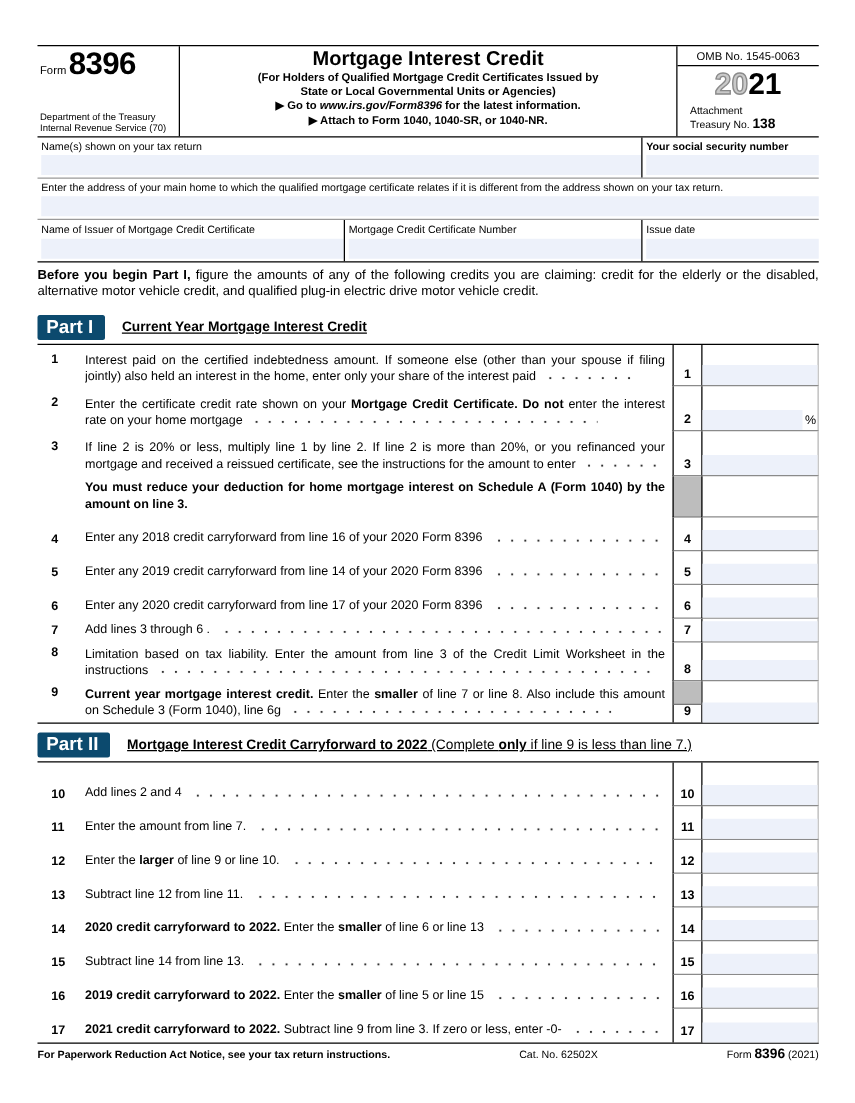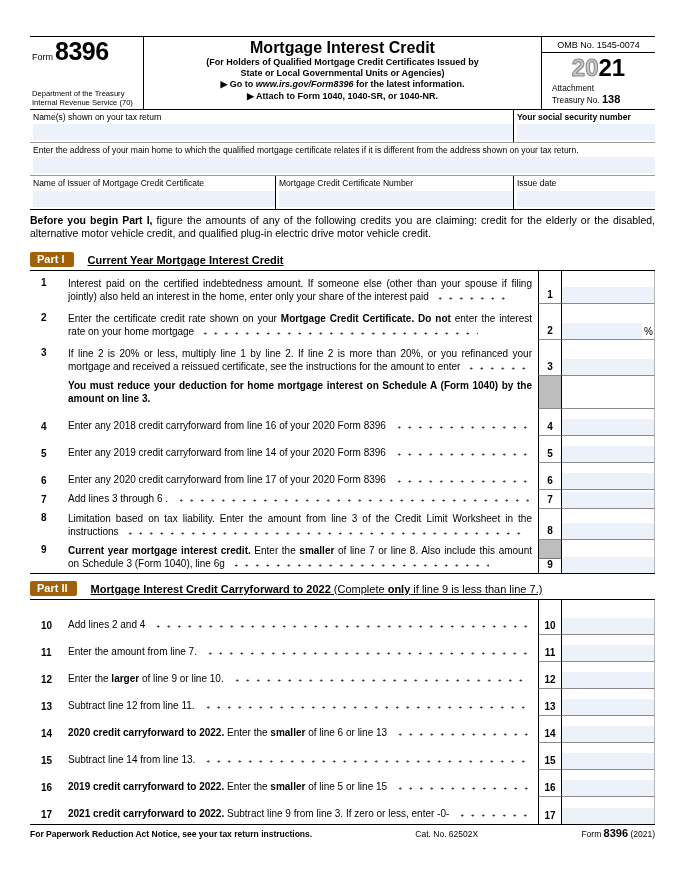--- a/index.html
+++ b/index.html
@@ -34,21 +34,21 @@
   .c-ssn{width:142px;border-left:1px solid #000;}
   .c-issuer{flex:1;}
   .c-cert{width:238px;border-left:1px solid #000;}
   .c-date{width:142px;border-left:1px solid #000;}
   .issuerrow{border-bottom:1.5px solid #000;}
 
   .before{font-size:10.5px;line-height:1.26;text-align:justify;padding:4px 0 5px;}
 
   
   .partbar{display:flex;align-items:center;border-bottom:1px solid #000;padding:3px 0 3px;margin-top:4px;}
-  .partbox{background:#a16207;color:#fff;font-weight:bold;font-size:11px;padding:1px 9px 2px 7px;border-radius:2px;}
+  .partbox{background:#0c4a6e;color:#fff;font-weight:bold;font-size:15px;padding:1px 9px 2px 7px;border-radius:2px;}
   .parttitle{font-size:11px;margin-left:14px;text-decoration:underline;}
   .parttitle b{font-size:11px;}
 
   
   .trow{display:grid;grid-template-columns:1fr 24px 93px;}
   .tl{display:flex;padding-right:6px;box-sizing:border-box;}
   .rn{flex:0 0 38px;padding-left:11px;font-weight:bold;box-sizing:border-box;}
   .rt{flex:1;line-height:1.3;}
   .rt.j{display:block;text-align:justify;overflow:hidden;max-height:27px;}
   .sl .tl{align-items:flex-end;padding-bottom:4px;}
@@ -103,21 +103,21 @@
       </div>
     </div>
     <div class="hdr-center">
       <div class="title">Mortgage Interest Credit</div>
       <div class="sub">(For Holders of Qualified Mortgage Credit Certificates Issued by</div>
       <div class="sub">State or Local Governmental Units or Agencies)</div>
       <div class="goline"><span>▶ Go to </span><b><i>www.irs.gov/Form8396</i></b><span> for the latest information.</span></div>
       <div class="goline">▶ Attach to Form 1040, 1040-SR, or 1040-NR.</div>
     </div>
     <div class="hdr-right">
-      <div class="omb">OMB No. 1545-0074</div>
+      <div class="omb">OMB No. 1545-0063</div>
       <div class="year"><span class="y20">20</span><span>21</span></div>
       <div class="attach">
         <div>Attachment</div>
         <div><span>Treasury No. </span><span class="seqno">138</span></div>
       </div>
     </div>
   </div>
 
   <div class="idrow">
     <div class="idcell c-name">

